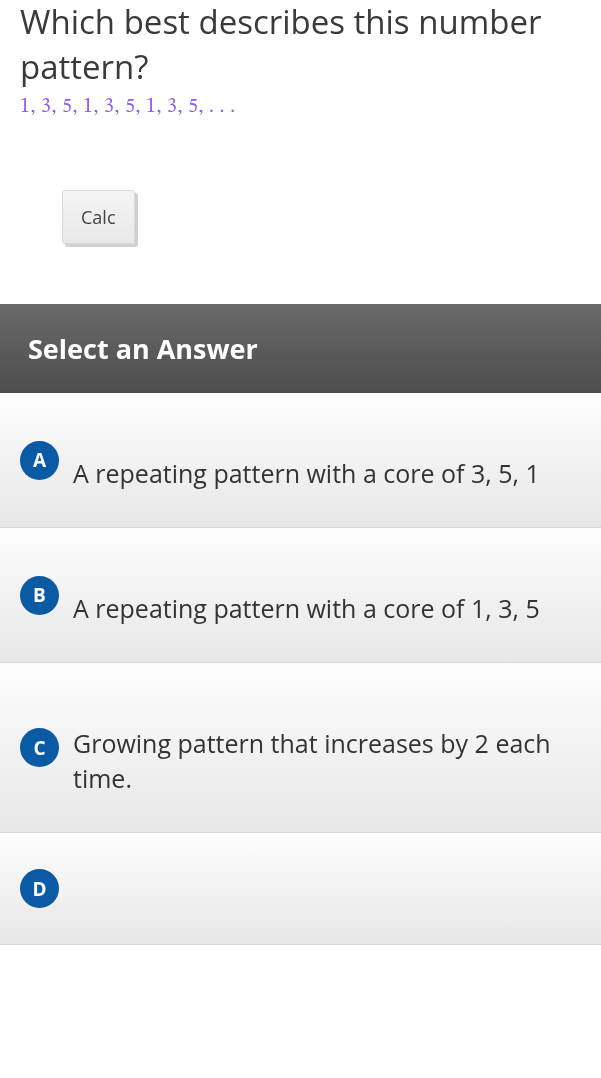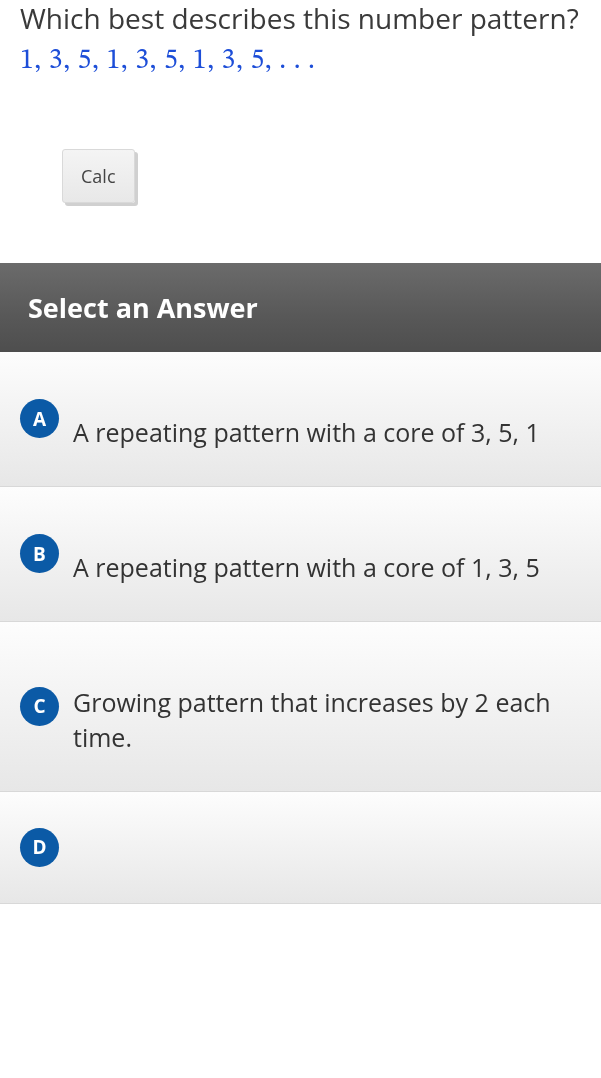--- a/index.html
+++ b/index.html
@@ -1,19 +1,19 @@
 <!DOCTYPE html>
 <html><head>
 <meta charset="utf-8">
 <style>
   * { box-sizing: border-box; margin: 0; padding: 0; }
   html, body { width: 601px; font-family: "Open Sans", "Segoe UI", Arial, sans-serif; color: #333; background: #fff; }
   .question-area { padding: 0 20px 30px 20px; }
-  .question-text { font-size: 28px; color: #3a3a3a; line-height: 1.35; }
-  .sequence { font-family: "Cambria Math", "STIX Two Math", Georgia, serif; font-size: 28px; color: #1d4ed8; margin-top: 6px; letter-spacing: 0.5px; }
+  .question-text { font-size: 33px; color: #3a3a3a; line-height: 1.35; }
+  .sequence { font-family: "Cambria Math", "STIX Two Math", Georgia, serif; font-size: 20px; color: #8b5cf6; margin-top: 6px; letter-spacing: 0.5px; }
   .calc-wrap { margin-top: 70px; padding-left: 10px; }
   .calc-btn {
     display: inline-block;
     background: linear-gradient(#f4f4f4, #e8e8e8);
     border: 1px solid #d9d9d9;
     border-radius: 3px;
     padding: 14px 18px;
     font-size: 18px;
     color: #444;
     box-shadow: 3px 3px 0 #d0d0d0;

